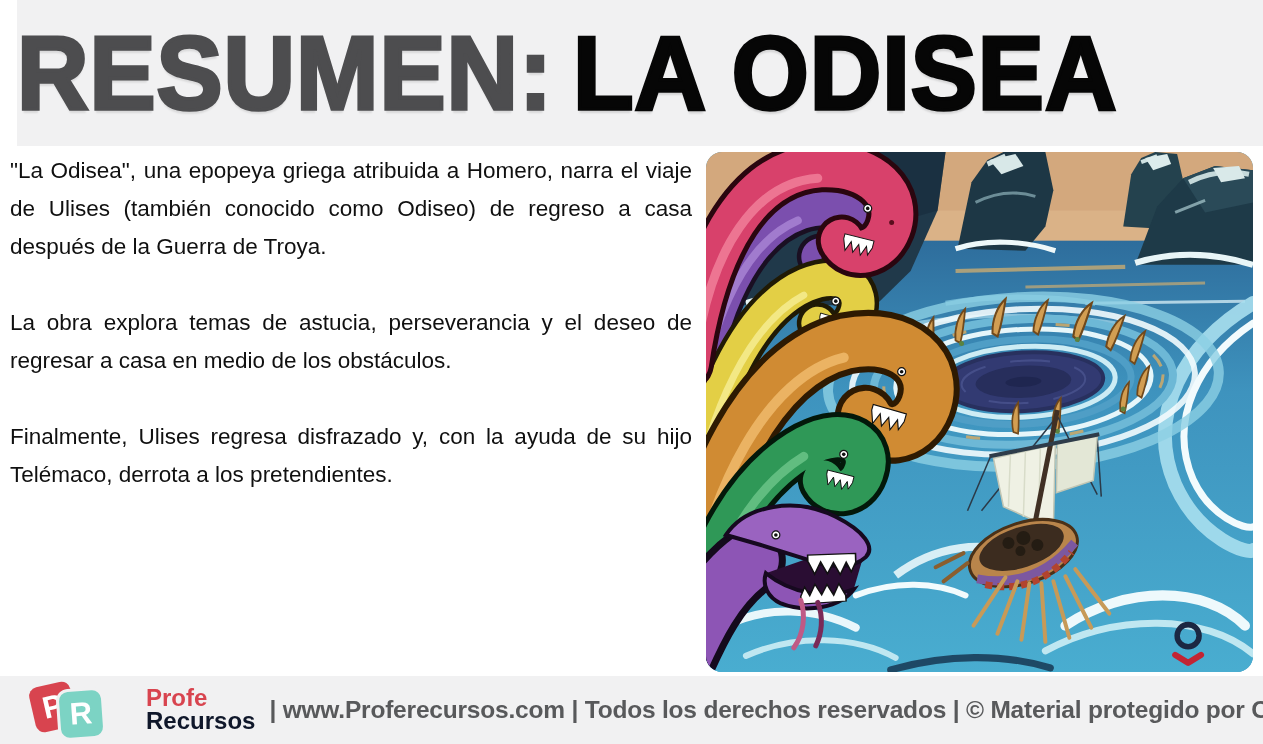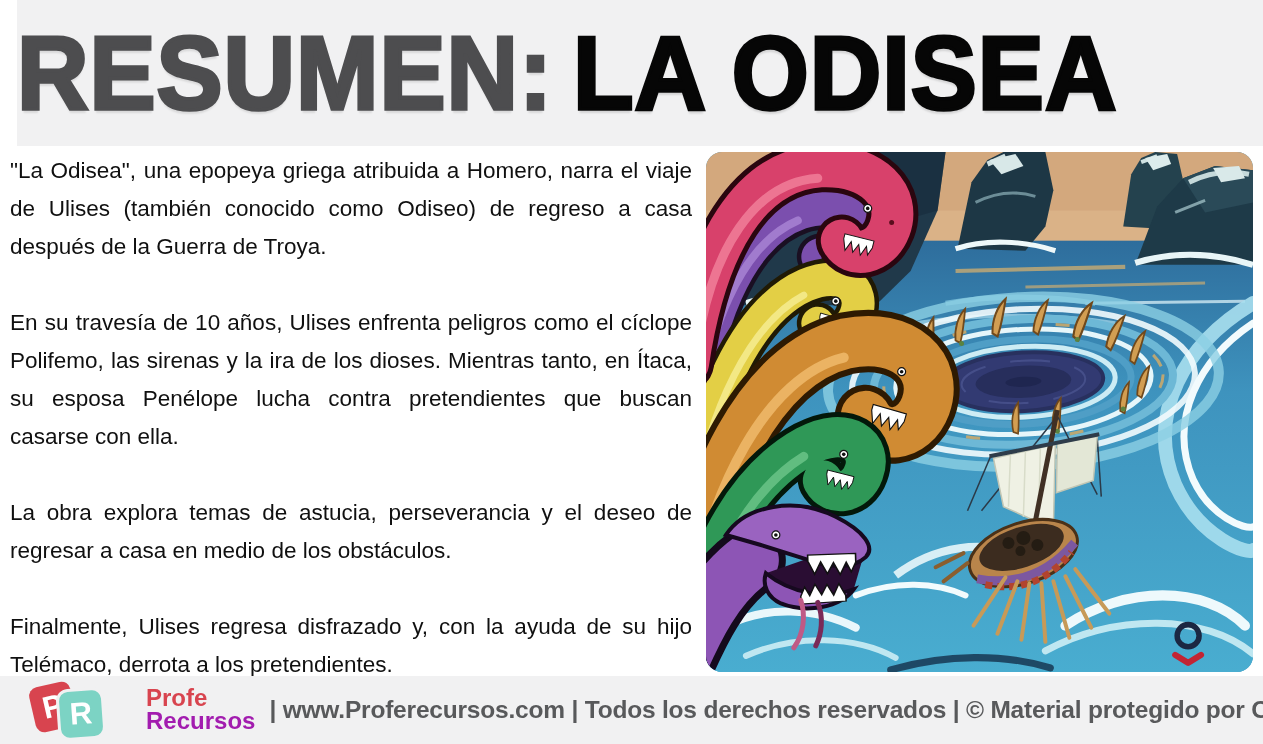--- a/index.html
+++ b/index.html
@@ -29,37 +29,36 @@
   .band-bottom{position:absolute;bottom:0;left:0;width:100%;height:68px;background:#f1f1f2;
                display:flex;align-items:center;padding-left:30px;box-sizing:border-box;}
   .logo{position:relative;width:104px;height:58px;flex:0 0 auto;}
   .sq{position:absolute;width:42px;height:46px;border-radius:9px;display:flex;align-items:center;
       justify-content:center;color:#ffffff;font-weight:bold;font-size:31px;}
   .sq-p{background:#d8444f;transform:rotate(-13deg);left:2px;top:3px;z-index:1;}
   .sq-r{background:#7cd3c4;transform:rotate(-4deg);left:30px;top:10px;z-index:2;
         box-shadow:0 0 0 3px #f1f1f2;}
   .wordmark{margin-left:12px;font-weight:bold;font-size:24px;line-height:0.94;flex:0 0 auto;}
   .w1{color:#d8444f;}
-  .w2{color:#a21caf;text-align:center;}
+  .w2{color:#0f172a;text-align:center;}
   .finfo{margin-left:14px;font-weight:bold;font-size:24.5px;color:#58595b;
          letter-spacing:-0.2px;white-space:nowrap;}
 </style>
 </head>
 <body>
 
 <div class="poster">
 
   <div class="band-top">
     <h1 class="title"><span class="t-gray">RESUMEN:</span><span class="t-black">LA ODISEA</span></h1>
   </div>
 
   <div class="main">
     <div class="text-col">
       <p>"La Odisea", una epopeya griega atribuida a Homero, narra el viaje de Ulises (también conocido como Odiseo) de regreso a casa después de la Guerra de Troya.</p>
-      <p>En su travesía de 10 años, Ulises enfrenta peligros como el cíclope Polifemo, las sirenas y la ira de los dioses. Mientras tanto, en Ítaca, su esposa Penélope lucha contra pretendientes que buscan casarse con ella.</p>
       <p>La obra explora temas de astucia, perseverancia y el deseo de regresar a casa en medio de los obstáculos.</p>
       <p>Finalmente, Ulises regresa disfrazado y, con la ayuda de su hijo Telémaco, derrota a los pretendientes.</p>
     </div>
 
     <div class="illu">
       <svg viewBox="0 0 548 516" preserveAspectRatio="none">
         <defs>
           <linearGradient id="seaGrad" x1="0" y1="0" x2="0" y2="1">
             <stop offset="0" stop-color="#2e6d9c"></stop>
             <stop offset="0.35" stop-color="#3e93be"></stop>

